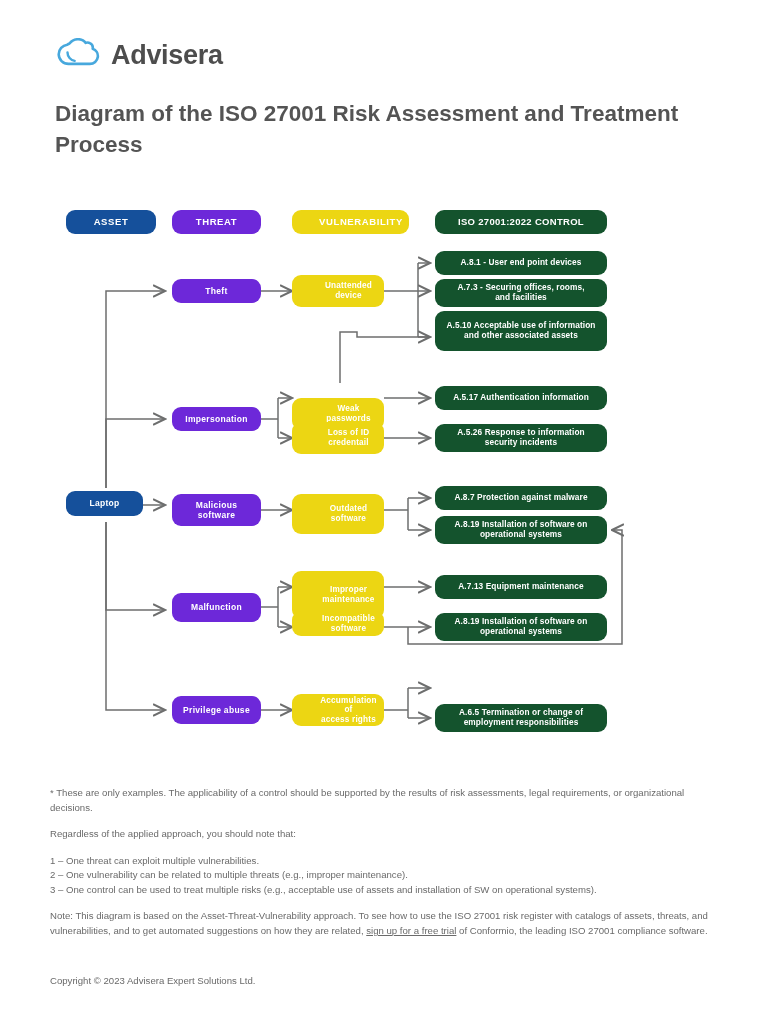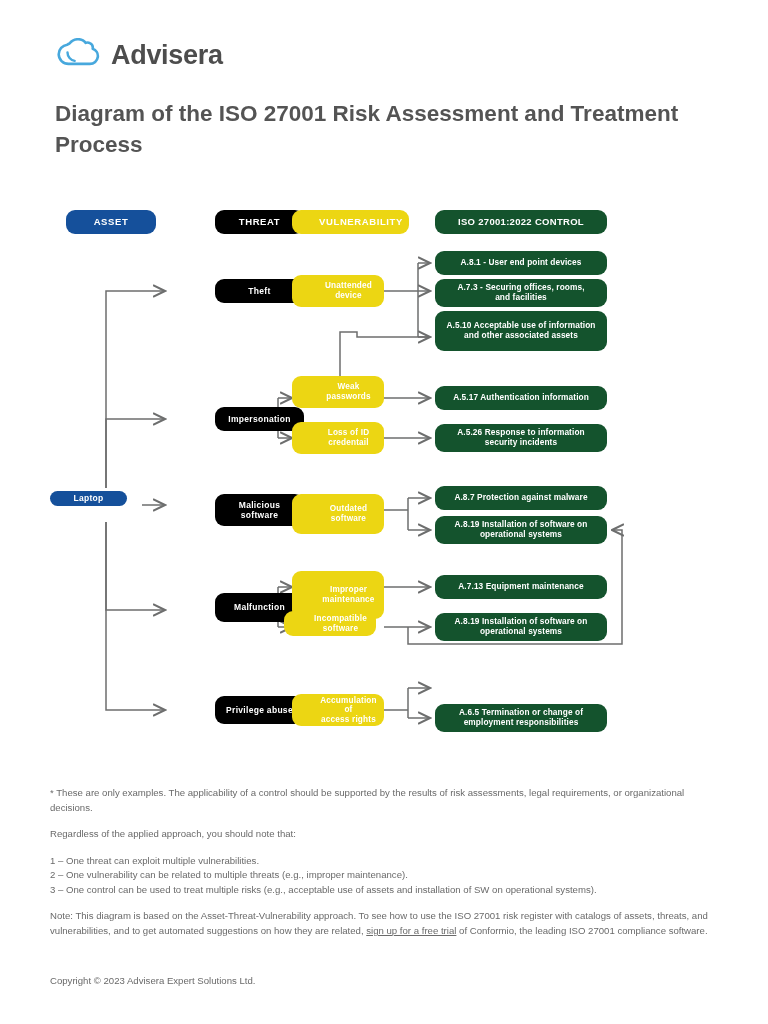--- a/index.html
+++ b/index.html
@@ -62,21 +62,21 @@
     display: flex;
     align-items: center;
     justify-content: center;
     text-align: center;
     color: #ffffff;
     font-weight: bold;
     line-height: 1.18;
     padding: 2px 4px;
   }
   .node.asset   { background: #15509b; }
-  .node.threat  { background: #000000; margin-left: 43px; }
+  .node.threat  { background: #6d28d9; }
   .node.vuln    { background: #ecd613; padding-left: 25px; }
   .node.control { background: #14532d; }
 
   .hdr { font-size: 9.5px; letter-spacing: 0.6px; }
   .hdr.control { font-size: 9.5px; letter-spacing: 0.3px; }
   .n-asset  { font-size: 8.5px; letter-spacing: 0.3px; }
   .n-threat { font-size: 8.5px; letter-spacing: 0.3px; }
   .n-vuln   { font-size: 8.2px; letter-spacing: 0.2px; }
   .n-ctrl   { font-size: 8.3px; letter-spacing: 0.1px; }
 
@@ -173,40 +173,40 @@
       <path d="M408,493 L430,493" marker-end="url(#arw)"></path>
       <path d="M408,523 L430,523" marker-end="url(#arw)"></path>
     </g>
   </svg>
 
   <div class="node asset hdr" style="left:66px; top:15px; width:90px; height:24px;">ASSET</div>
   <div class="node threat hdr" style="left:172px; top:15px; width:89px; height:24px;">THREAT</div>
   <div class="node vuln hdr" style="left:292px; top:15px; width:117px; height:24px;">VULNERABILITY</div>
   <div class="node control hdr control" style="left:435px; top:15px; width:172px; height:24px;">ISO 27001:2022 CONTROL</div>
 
-  <div class="node asset n-asset" style="left:50px; top:296px; width:77px; height:15px;">Laptop</div>
+  <div class="node asset n-asset" style="left:66px; top:296px; width:77px; height:25px;">Laptop</div>
 
   <div class="node threat n-threat" style="left:172px; top:84px; width:89px; height:24px;">Theft</div>
   <div class="node threat n-threat" style="left:172px; top:212px; width:89px; height:24px;border-radius:9px;">Impersonation</div>
   <div class="node threat n-threat" style="left:172px; top:299px; width:89px; height:32px; white-space:pre-line;">Malicious
 software</div>
   <div class="node threat n-threat" style="left:172px; top:398px; width:89px; height:29px;">Malfunction</div>
   <div class="node threat n-threat" style="left:172px; top:501px; width:89px; height:28px;">Privilege abuse</div>
 
   <div class="node vuln n-vuln" style="left:292px; top:80px; width:92px; height:32px; white-space:pre-line;">Unattended
 device</div>
-  <div class="node vuln n-vuln" style="left:292px; top:181px; width:92px; height:32px; white-space:pre-line;">Weak
+  <div class="node vuln n-vuln" style="left:292px; top:203px; width:92px; height:32px; white-space:pre-line;">Weak
 passwords</div>
   <div class="node vuln n-vuln" style="left:292px; top:227px; width:92px; height:32px; white-space:pre-line;">Loss of ID
 credentail</div>
   <div class="node vuln n-vuln" style="left:292px; top:299px; width:92px; height:40px; white-space:pre-line;">Outdated
 software</div>
   <div class="node vuln n-vuln" style="left:292px; top:376px; width:92px; height:48px; white-space:pre-line;">Improper
 maintenance</div>
-  <div class="node vuln n-vuln" style="left:284px; top:416px; width:92px; height:25px; white-space:pre-line;">Incompatible
+  <div class="node vuln n-vuln" style="left:292px; top:416px; width:92px; height:25px; white-space:pre-line;">Incompatible
 software</div>
   <div class="node vuln n-vuln" style="left:292px; top:499px; width:92px; height:32px; white-space:pre-line;">Accumulation of
 access rights</div>
 
   <div class="node control n-ctrl" style="left:435px; top:56px; width:172px; height:24px;">A.8.1 - User end point devices</div>
   <div class="node control n-ctrl" style="left:435px; top:84px; width:172px; height:28px; white-space:pre-line;">A.7.3 - Securing offices, rooms,
 and facilities</div>
   <div class="node control n-ctrl" style="left:435px; top:116px; width:172px; height:40px; white-space:pre-line;">A.5.10 Acceptable use of information
 and other associated assets</div>
   <div class="node control n-ctrl" style="left:435px; top:191px; width:172px; height:24px;">A.5.17 Authentication information</div>

